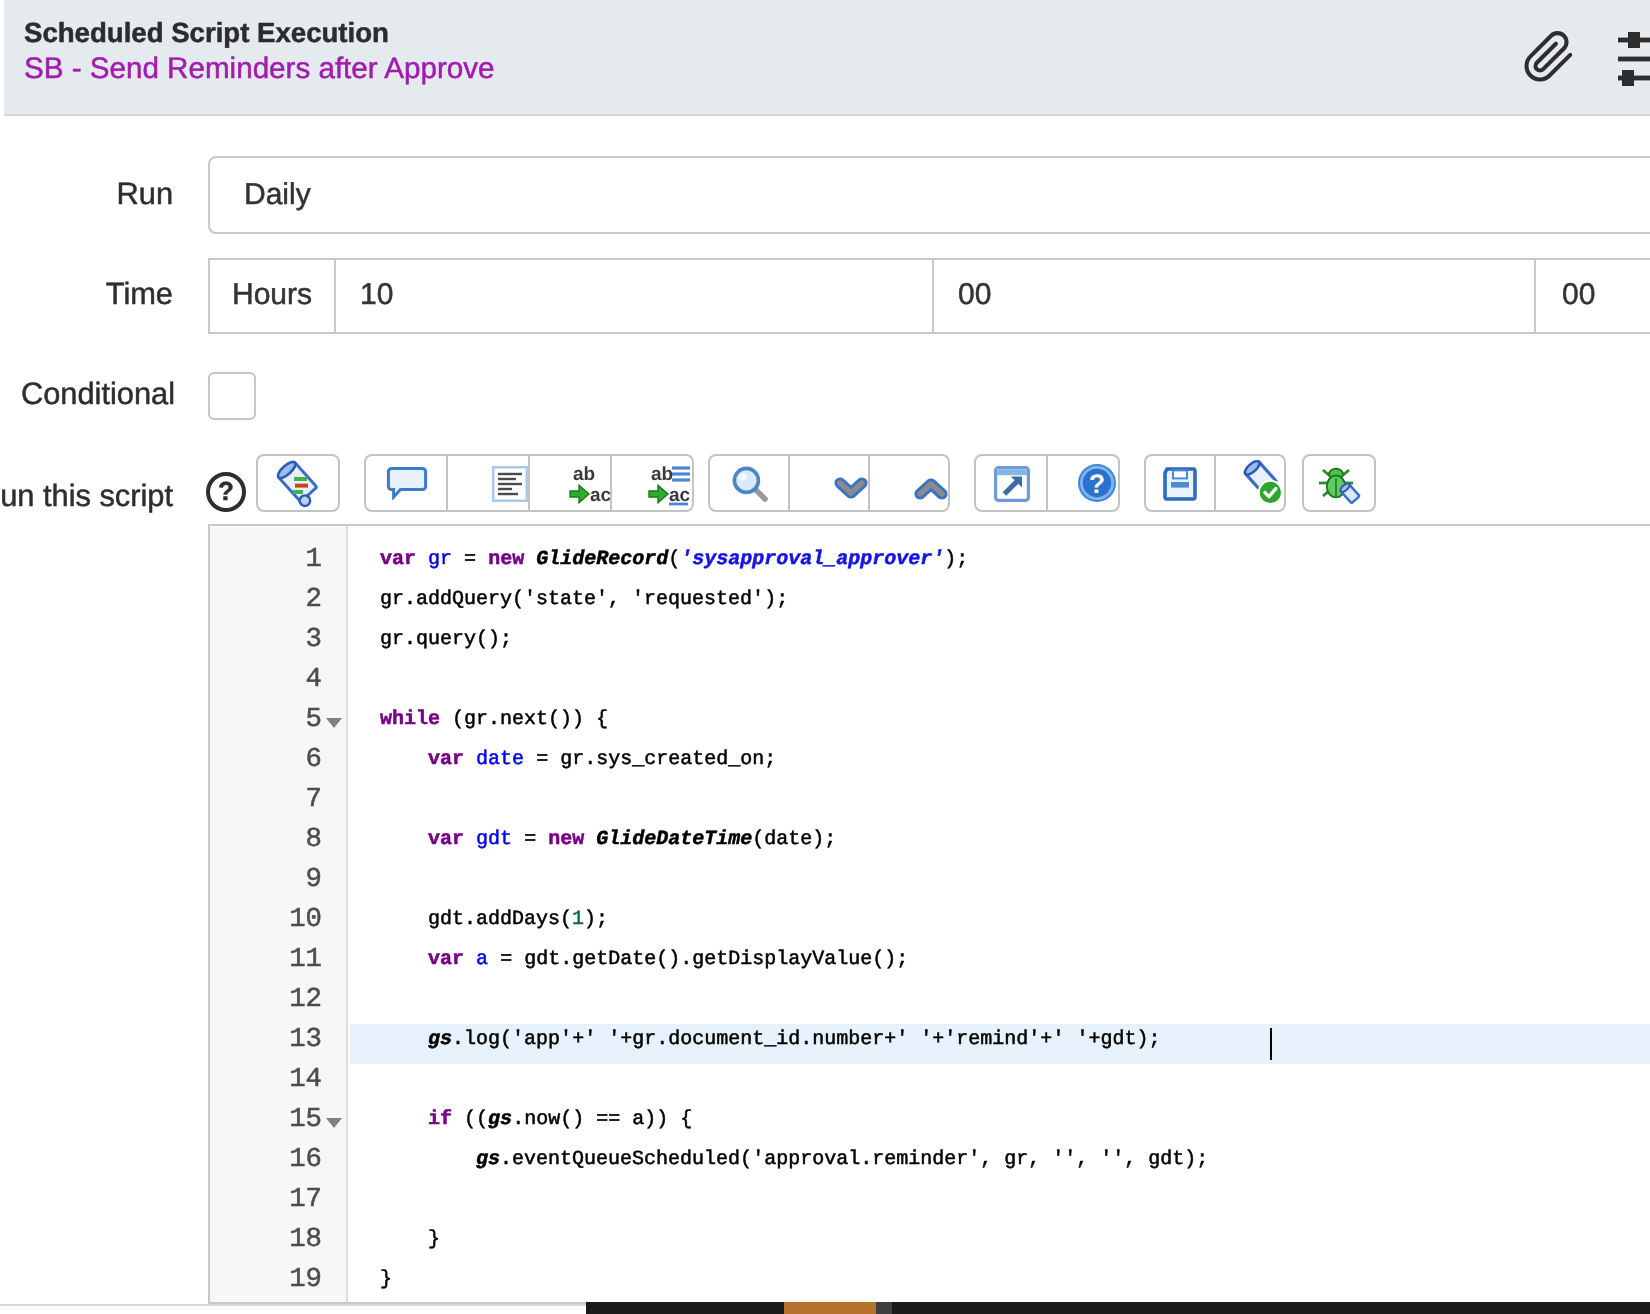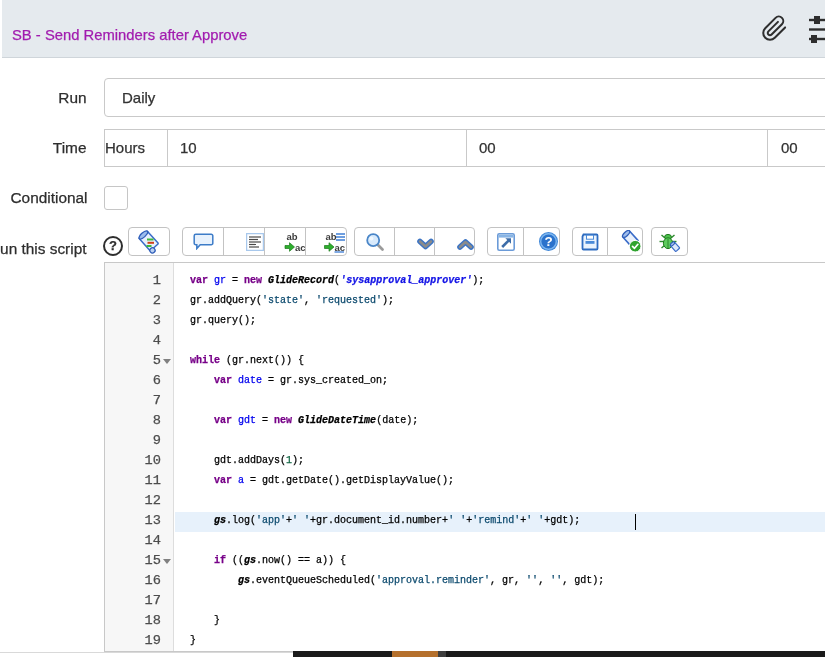--- a/index.html
+++ b/index.html
@@ -37,57 +37,58 @@
 
 #ed { left:104px; top:262px; width:721px; height:390px; border:1px solid #c8c8c8; border-right:none; background:#fff; overflow:hidden; }
 #gutter { left:0; top:0; width:69px; height:394px; background:#f7f7f7; border-right:1px solid #ddd; }
 #nums { left:0; top:8px; width:56px; text-align:right; font-family:"Liberation Mono", monospace;
   font-size:13.7px; line-height:20px; color:#4d4d4d; white-space:pre; }
 #code { left:85px; top:8px; font-family:"Liberation Mono", monospace; font-size:10px; line-height:20px;
   color:#000; white-space:pre; }
 #hl { left:70px; top:249px; width:655px; height:20px; background:#e7f1fb; }
 .k { color:#770088; font-weight:bold; }
 .d { color:#0000ee; }
-.s { color:#0c4a6e; }
+.s { color:#000000; }
 .t { color:#1414e6; font-weight:bold; font-style:italic; }
 .g { font-weight:bold; font-style:italic; }
 .n { color:#116644; }
 .fold { position:absolute; width:0; height:0; border-left:4px solid transparent; border-right:4px solid transparent; border-top:5px solid #808080; }
 #cursor { left:530px; top:251px; width:1px; height:16px; background:#000; }
 
 
 #bline { left:0; top:652px; width:825px; height:1px; background:#d9d9d9; }
 #bbar { left:293px; top:651px; width:532px; height:6px; background:#1a1a1a; }
 #borange { left:392px; top:651px; width:46px; height:6px; background:#b5702c; }
 #bnotch { left:438px; top:651px; width:8px; height:6px; background:#3e3e3e; }
 </style>
 </head>
 <body>
 <div id="page">
   <div class="abs" id="hdr"></div>
+  <div class="abs" id="title">Scheduled Script Execution</div>
   <div class="abs" id="subtitle">SB - Send Reminders after Approve</div>
   <svg class="abs" style="left:761px; top:15px;" width="27" height="27" viewBox="0 0 24 24" fill="none" stroke="#2e2e2e" stroke-width="1.8" stroke-linecap="round" stroke-linejoin="round">
       <path d="M21.44 11.05l-9.19 9.19a6 6 0 0 1-8.49-8.49l9.19-9.19a4 4 0 0 1 5.66 5.66l-9.2 9.19a2 2 0 0 1-2.83-2.83l8.49-8.48"></path>
     </svg>
   <svg class="abs" style="left:808px; top:13px;" width="17" height="30" viewBox="0 0 17 30">
     <g stroke="#2e2e2e" stroke-width="2.4">
       <line x1="1" y1="7" x2="17" y2="7"></line>
       <line x1="1" y1="16.5" x2="17" y2="16.5"></line>
       <line x1="1" y1="26" x2="17" y2="26"></line>
     </g>
     <rect x="6" y="3" width="6" height="8" fill="#2e2e2e"></rect>
     <rect x="3" y="22" width="6" height="8" fill="#2e2e2e"></rect>
   </svg>
 
   <div class="abs lbl" style="left:-35px; top:89px;">Run</div>
   <div class="abs inp" id="run-inp">Daily</div>
 
   <div class="abs lbl" style="left:-35px; top:139px;">Time</div>
   <div class="abs" id="time-row">
-    <div class="tseg" style="width:64px; ">Hours</div>
+    <div class="tseg" style="width:64px; text-align:center;">Hours</div>
     <div class="tseg" style="width:300px; padding-left:12px;">10</div>
     <div class="tseg" style="width:302px; padding-left:12px;">00</div>
     <div class="tseg" style="width:100px; padding-left:13px;">00</div>
   </div>
 
   <div class="abs lbl" style="left:-34px; top:189px;">Conditional</div>
   <div class="abs" id="chk"></div>
 
   <div class="abs lbl" style="left:-35px; top:240px;">Run this script</div>
   <div class="abs" id="help-q">?</div>

